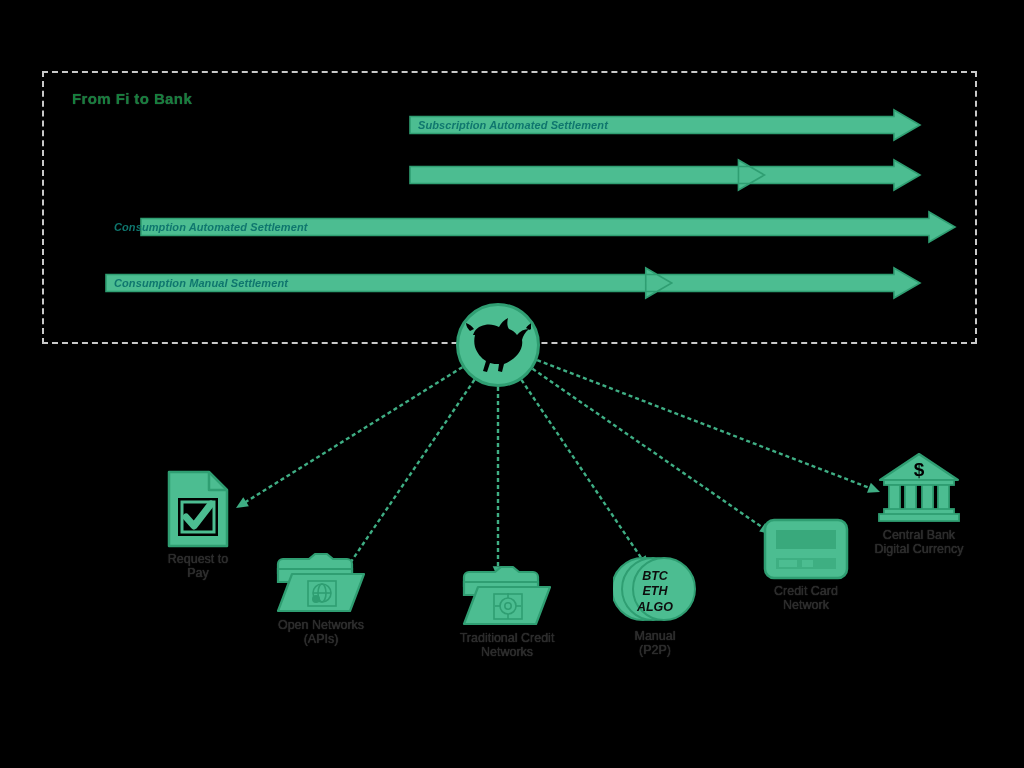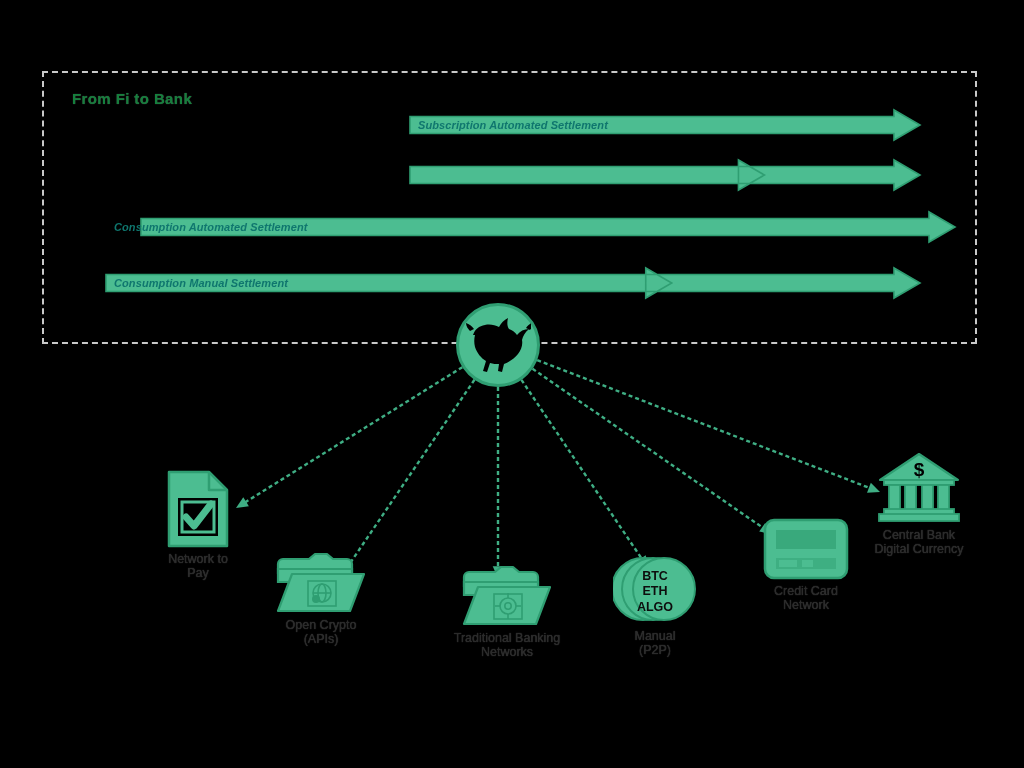--- a/index.html
+++ b/index.html
@@ -102,59 +102,59 @@
 
   <div id="nodes">
       <div class="node" style="left: 150px; top: 470px; width: 96px;">
         <div class="gfx" style="width: fit-content;"><svg width="62" height="78" viewBox="0 0 62 78">
     <path d="M2,2 H42 L60,20 V76 H2 Z" fill="#4cbd91" stroke="#2f9e72" stroke-width="2.5" stroke-linejoin="round"></path>
     <path d="M42,2 V20 H60" fill="none" stroke="#2f9e72" stroke-width="2.5" stroke-linejoin="round"></path>
     <rect x="11" y="28" width="40" height="38" fill="#000"></rect>
     <rect x="15" y="32" width="32" height="30" fill="none" stroke="#4cbd91" stroke-width="3"></rect>
     <path d="M19,47 L27,56 L44,34" fill="none" stroke="#4cbd91" stroke-width="7" stroke-linecap="round" stroke-linejoin="round"></path>
   </svg></div>
-        <div class="cap">Network to
+        <div class="cap">Request to
 Pay</div>
       </div>
       <div class="node" style="left: 262px; top: 552px; width: 118px;">
         <div class="gfx" style="width: fit-content;"><svg width="92" height="62" viewBox="0 0 92 62">
     <path d="M3,12 a5,5 0 0 1 5,-5 H34 l6,-5 H52 l6,5 H72 a5,5 0 0 1 5,5 V22 H3 Z" fill="#4cbd91" stroke="#2f9e72" stroke-width="2.2" stroke-linejoin="round"></path>
     <path d="M3,17 H77 V30 H3 Z" fill="#4cbd91" stroke="#2f9e72" stroke-width="2.2"></path>
     <path d="M3,59 L17,22 H89 L75,59 Z" fill="#4cbd91" stroke="#2f9e72" stroke-width="2.2" stroke-linejoin="round"></path>
     <rect x="33" y="29" width="28" height="25" fill="none" stroke="#2f9e72" stroke-width="1.6"></rect>
     <g stroke="#2f9e72" stroke-width="1.6" fill="none">
     <circle cx="47" cy="41" r="9"></circle>
               <ellipse cx="47" cy="41" rx="4" ry="9"></ellipse>
     <line x1="38" y1="41" x2="56" y2="41"></line>
     <circle cx="41" cy="47" r="3.2" fill="#2f9e72"></circle>
   </g>
   </svg></div>
-        <div class="cap">Open Crypto
+        <div class="cap">Open Networks
 (APIs)</div>
       </div>
       <div class="node" style="left: 448px; top: 565px; width: 118px;">
         <div class="gfx" style="width: fit-content;"><svg width="92" height="62" viewBox="0 0 92 62">
     <path d="M3,12 a5,5 0 0 1 5,-5 H34 l6,-5 H52 l6,5 H72 a5,5 0 0 1 5,5 V22 H3 Z" fill="#4cbd91" stroke="#2f9e72" stroke-width="2.2" stroke-linejoin="round"></path>
     <path d="M3,17 H77 V30 H3 Z" fill="#4cbd91" stroke="#2f9e72" stroke-width="2.2"></path>
     <path d="M3,59 L17,22 H89 L75,59 Z" fill="#4cbd91" stroke="#2f9e72" stroke-width="2.2" stroke-linejoin="round"></path>
     <rect x="33" y="29" width="28" height="25" fill="none" stroke="#2f9e72" stroke-width="1.6"></rect>
     <g stroke="#2f9e72" stroke-width="1.6" fill="none">
     <circle cx="47" cy="41" r="8"></circle>
     <circle cx="47" cy="41" r="3.2"></circle>
     <line x1="47" y1="33" x2="47" y2="28"></line>
               <line x1="47" y1="49" x2="47" y2="54"></line>
     <line x1="39" y1="41" x2="34" y2="41"></line>
               <line x1="55" y1="41" x2="60" y2="41"></line>
   </g>
   </svg></div>
-        <div class="cap">Traditional Banking
+        <div class="cap">Traditional Credit
 Networks</div>
       </div>
       <div class="node" style="left: 600px; top: 553px; width: 110px;">
-        <div class="gfx" style="width: fit-content;"><svg width="84" height="72" viewBox="0 0 84 72">
+        <div class="gfx" style="width: fit-content; font-style: italic;"><svg width="84" height="72" viewBox="0 0 84 72">
     <circle cx="30" cy="36" r="31" fill="#4cbd91" stroke="#2f9e72" stroke-width="2"></circle>
     <circle cx="40" cy="36" r="31" fill="#4cbd91" stroke="#2f9e72" stroke-width="2"></circle>
     <circle cx="51" cy="36" r="31" fill="#4cbd91" stroke="#2f9e72" stroke-width="2"></circle>
   </svg>
   <div class="coin-txt">BTC<br>ETH<br>ALGO</div></div>
         <div class="cap">Manual
 (P2P)</div>
       </div>
       <div class="node" style="left: 740px; top: 518px; width: 132px;">
         <div class="gfx" style="width: fit-content;"><svg width="86" height="62" viewBox="0 0 86 62">

